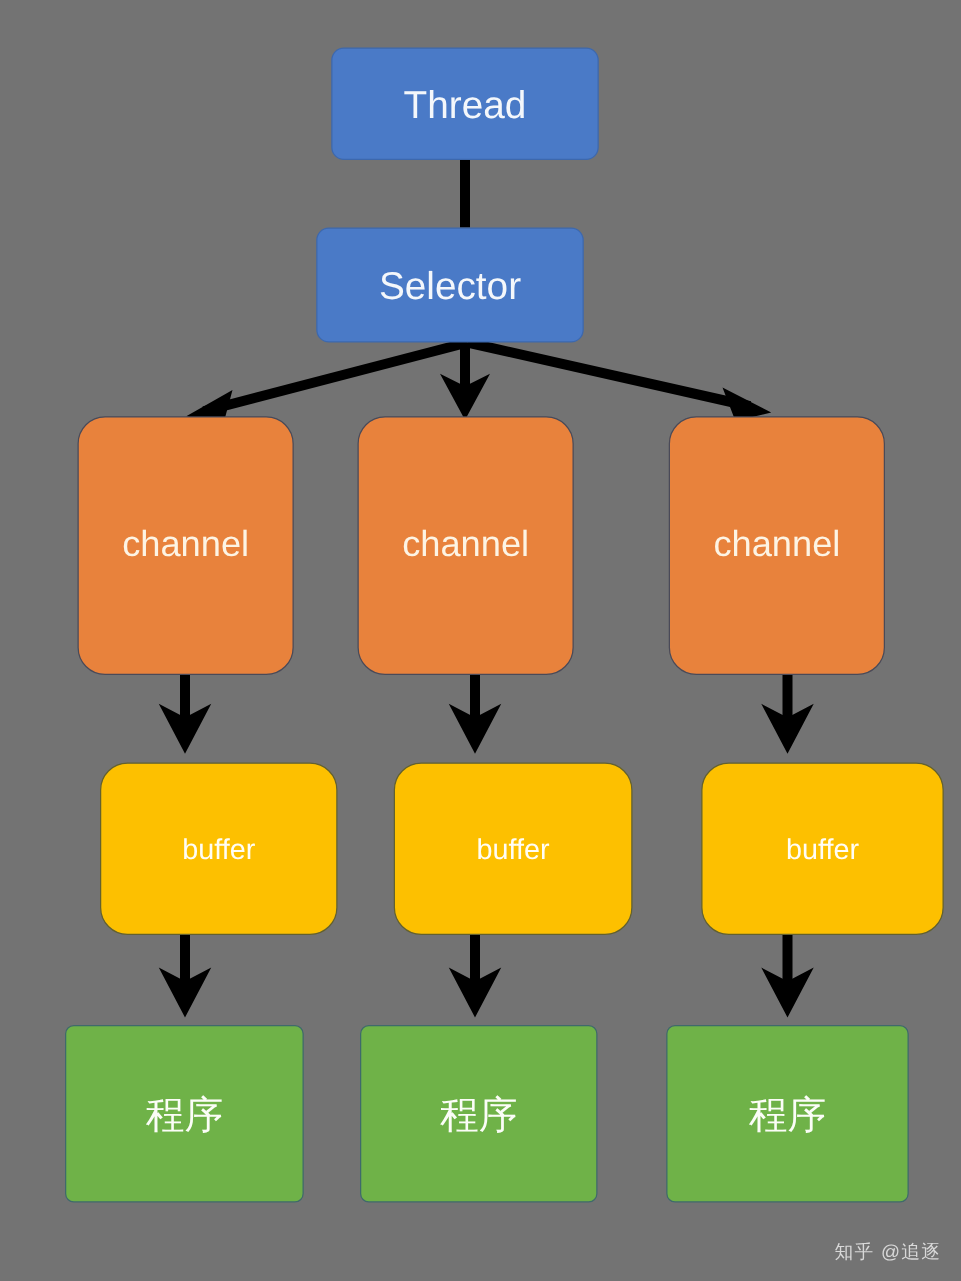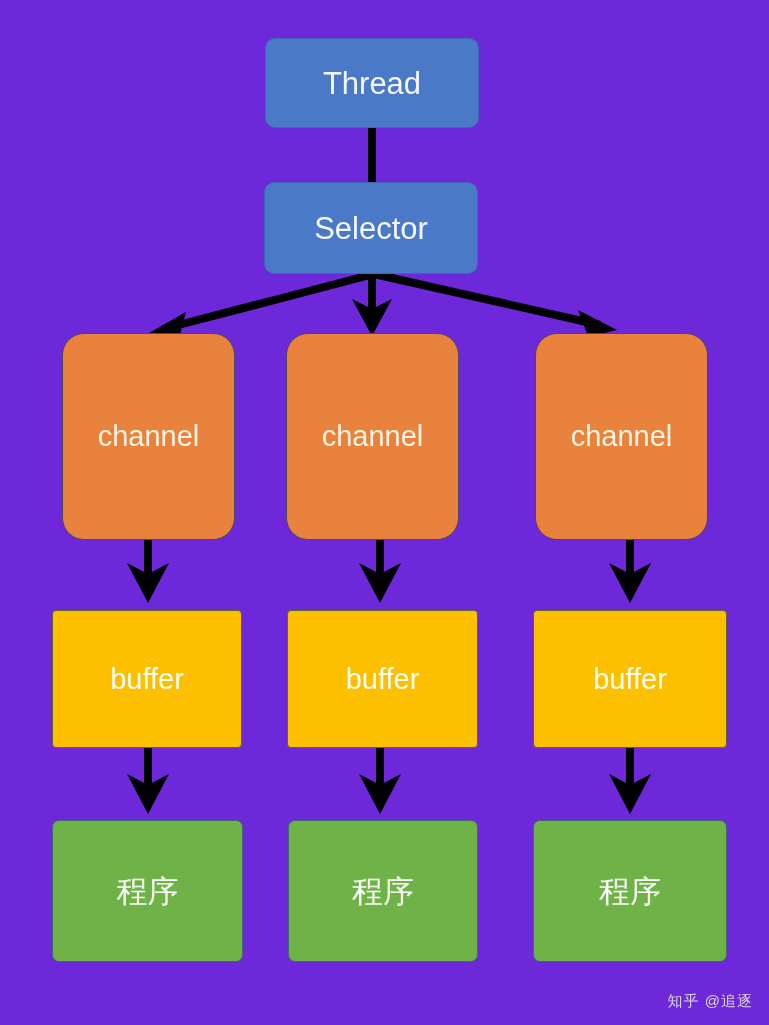--- a/index.html
+++ b/index.html
@@ -8,21 +8,21 @@
     padding: 0;
     background: #ffffff;
   }
   body {
     font-family: "Liberation Sans", "DejaVu Sans", sans-serif;
   }
   #canvas {
     position: relative;
     width: 769px;
     height: 1025px;
-    background: #6d28d9;
+    background: #737373;
     overflow: hidden;
   }
 
   
   .node {
     position: absolute;
     box-sizing: border-box;
     display: flex;
     align-items: center;
     justify-content: center;
@@ -46,23 +46,24 @@
     border: 1.7px solid #4a4a58;
     border-radius: 22px;
     font-size: 29px;
     color: #fdf4e4;
     align-items: center;
   }
 
   .node-buffer {
     background: #fdc000;
     border: 1.7px solid #63612e;
-    border-radius: 4px;
-    font-size: 29px;
+    border-radius: 22px;
+    font-size: 23px;
     color: #fffdf5;
+    margin-left: 28px;
   }
 
   .node-program {
     background: #6fb248;
     border: 1.7px solid #3f6a6b;
     border-radius: 7px;
     font-size: 31px;
     color: #fbfdf7;
   }
 
@@ -136,21 +137,21 @@
     <g>
       <line x1="630" y1="748" x2="630" y2="790" stroke="#000000" stroke-width="8"></line>
       <path d="M 630 814 L 609 774 L 630 785 L 651 774 Z" fill="#000000"></path>
     </g>
   </svg>
 
   <div class="node node-thread" style="left:265px; top:38px; width:214px; height:90px;">
     <span>Thread</span>
   </div>
 
-  <div class="node node-selector" style="left:264px; top:182px; width:214px; height:92px;">
+  <div class="node node-selector" style="left:253px; top:182px; width:214px; height:92px;">
     <span>Selector</span>
   </div>
 
   <div class="node node-channel" style="left:62px; top:333px; width:173px; height:207px;">
     <span>channel</span>
   </div>
 
   <div class="node node-channel" style="left:286px; top:333px; width:173px; height:207px;">
     <span>channel</span>
   </div>

